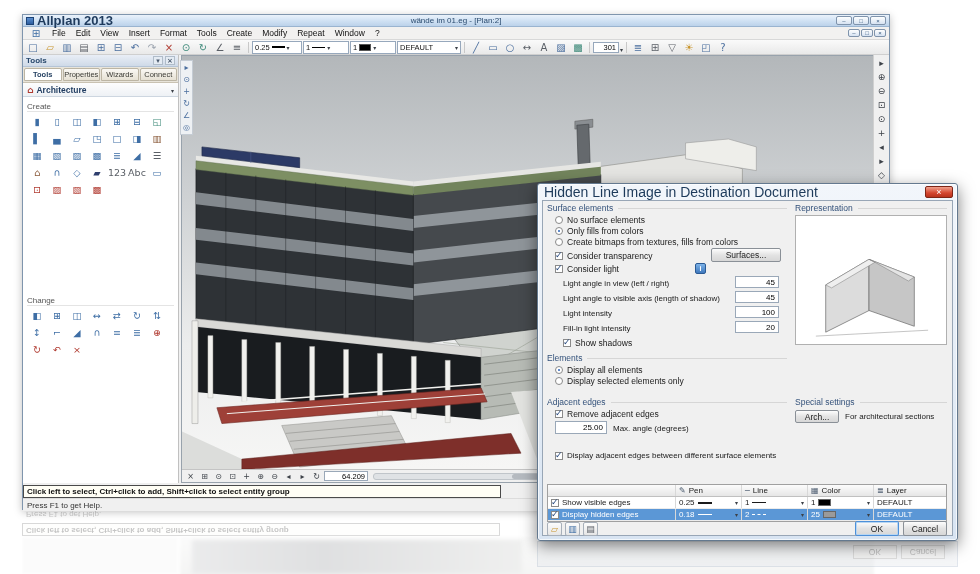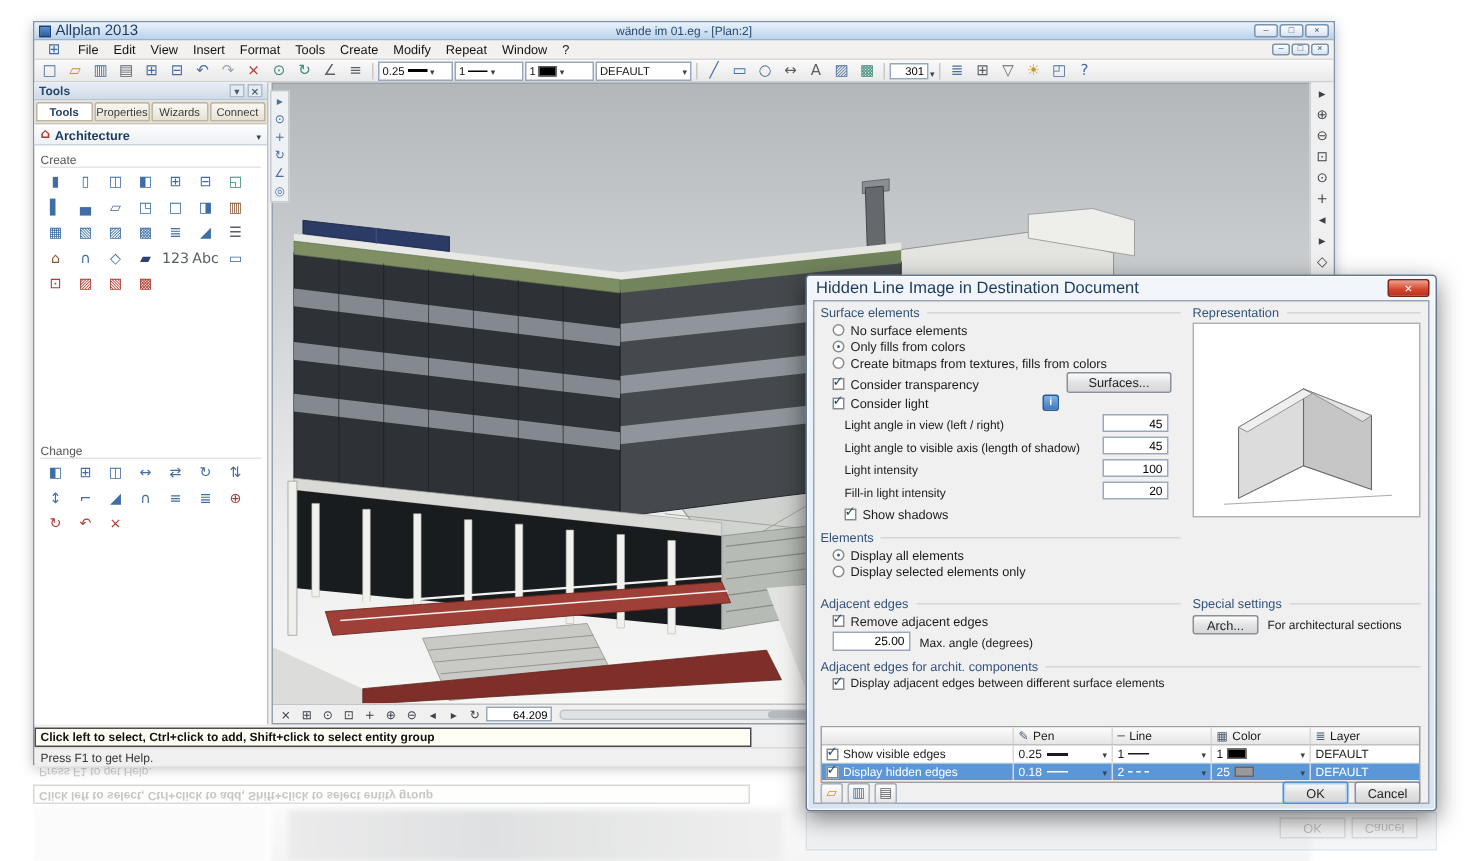--- a/index.html
+++ b/index.html
@@ -2,21 +2,21 @@
 <html><head>
 <meta charset="utf-8">
 <style>
 *{box-sizing:border-box;margin:0;padding:0}
 body{width:980px;height:574px;font-family:"Liberation Sans",sans-serif;background:#fff;overflow:hidden}
 .page{position:relative;width:980px;height:574px;overflow:hidden;background:#fff}
 .app{position:absolute;left:22px;top:14px;width:868px;height:496px;background:#f0f0f0;border:1px solid #7f95ad;box-shadow:0 2px 8px rgba(0,0,0,.25);z-index:2}
 
 .titlebar{position:absolute;top:0;left:0;right:0;height:12px;background:linear-gradient(#eaf2fb,#cddff2 60%,#bcd2ea);border-bottom:1px solid #9ab4d0;display:flex;align-items:center;padding:0 3px;gap:3px}
 .app-glyph{width:8px;height:8px;background:linear-gradient(#5b8fd0,#2d5d9e);border:1px solid #1d4376;flex:none}
-.title-text{font-size:10px;font-weight:normal;color:#1e3a5c;z-index:2}
+.title-text{font-size:13px;font-weight:bold;color:#1e3a5c;z-index:2}
 .doc-title{position:absolute;left:0;right:0;text-align:center;font-size:8px;color:#2a4a6e}
 .win-controls{margin-left:auto;display:flex;gap:1px;z-index:3}
 .wbtn{width:16px;height:9px;border:1px solid #7f93ab;border-radius:2px;background:linear-gradient(#fdfefe,#d7e3f2);font-size:6px;line-height:6px;display:flex;align-items:center;justify-content:center;color:#33567c}
 .wbtn.small{width:12px;height:8px}
 
 .menubar{position:absolute;top:12px;left:0;right:0;height:13px;background:#f2f1f0;border-bottom:1px solid #d8d8d8;display:flex;align-items:center;padding-left:2px}
 .menu-glyph{font-size:8px;color:#3e6ea5;margin:0 3px}
 .menubar-items{display:flex;align-items:center}
 .menu-item{padding:0 5px;font-size:8.5px;color:#111}
 .mdi-controls{margin-left:auto;display:flex;gap:1px;padding-right:3px}
@@ -62,21 +62,21 @@
 
 .right-dock{position:absolute;right:0;top:40px;width:16px;bottom:26px;background:#f0f0f0;border-left:1px solid #d0d0d0;display:flex;flex-direction:column;align-items:center;padding-top:3px;gap:3px}
 .rdi{font-size:9px;line-height:11px;color:#3c4148;font-family:"DejaVu Sans",sans-serif}
 
 .promptbar{position:absolute;left:0;top:470px;width:478px;height:13px;background:#fffef5;border:1px solid #4a4a4a;display:flex;align-items:center;padding:0 3px;font-size:8px;font-weight:bold;color:#111;white-space:nowrap;overflow:hidden}
 .helpbar{position:absolute;left:0;top:483px;right:0;height:13px;background:#f0f0f0;display:flex;align-items:center;font-size:8px;color:#333;padding:0 4px;border-top:1px solid #dcdcdc}
 .hb-right{margin-left:auto;display:flex;gap:5px;padding-right:8px}
 .hbi{font-size:8px;color:#5a6470;font-family:"DejaVu Sans",sans-serif}
 
 .dialog{position:absolute;left:537px;top:183px;width:421px;height:358px;z-index:10;background:linear-gradient(#f2f6fb,#d8e4f2);border:1px solid #64798f;border-radius:3px;box-shadow:0 5px 16px rgba(0,0,0,.5),inset 0 0 0 1px rgba(255,255,255,.7)}
-.dlg-title{position:absolute;top:0;left:0;right:0;height:16px;display:flex;align-items:center;padding:0 6px;font-size:11px;color:#1d3a5a}
+.dlg-title{position:absolute;top:0;left:0;right:0;height:16px;display:flex;align-items:center;padding:0 6px;font-size:14px;color:#1d3a5a}
 .dlg-close{position:absolute;top:2px;right:4px;width:28px;height:12px;background:linear-gradient(#f0a08c,#d4452e 60%,#b8321c);border:1px solid #7e2516;border-radius:2px;color:#fff;font-size:9px;line-height:9px;display:flex;align-items:center;justify-content:center}
 .dlg-close::after{content:"×"}
 .dlg-body{position:absolute;left:4px;right:4px;top:16px;bottom:4px;background:#f0f0f0;border:1px solid #98a6b6;font-size:8.5px;color:#1a1a1a}
 .grp{position:absolute;display:flex;align-items:center;font-size:8.5px;color:#33517a;white-space:nowrap}
 .grp .gline{flex:1;border-top:1px solid #d6d6d6;margin-left:5px}
 .drow{position:absolute;display:flex;align-items:center;gap:4px;white-space:nowrap;font-size:8.5px;color:#1a1a1a}
 .drow.small{font-size:8px}
 .radio{width:8px;height:8px;border:1px solid #8a8a8a;border-radius:50%;background:#fff;position:relative;flex:none}
 .radio.on::after{content:"";position:absolute;left:2px;top:2px;right:2px;bottom:2px;background:#2a62b8;border-radius:50%}
 .chk{width:8px;height:8px;border:1px solid #8a8a8a;background:#fff;position:relative;flex:none}
@@ -567,24 +567,20 @@
         <span>Special settings</span>
           <span class="gline"></span>
       </div>
       <div class="dlg-btn" style="left:252px;top:209px;width:44px;height:13px">
         <span>Arch...</span>
       </div>
       <div class="drow small" style="left:302px;top:211px">
         <span>For architectural sections</span>
       </div>
 
-      <div class="grp" style="left:4px;top:238px;width:400px">
-        <span>Adjacent edges for archit. components</span>
-          <span class="gline"></span>
-      </div>
       <div class="drow small" style="left:12px;top:250px">
         <span class="chk on"></span>
         <span>Display adjacent edges between different surface elements</span>
       </div>
 
       <div class="rtable" style="left:4px;top:283px;width:400px">
         <div class="rt-head">
           <span class="rt-cell c0"></span>
           <span class="rt-cell c1">
             <span class="hicon">✎</span>

